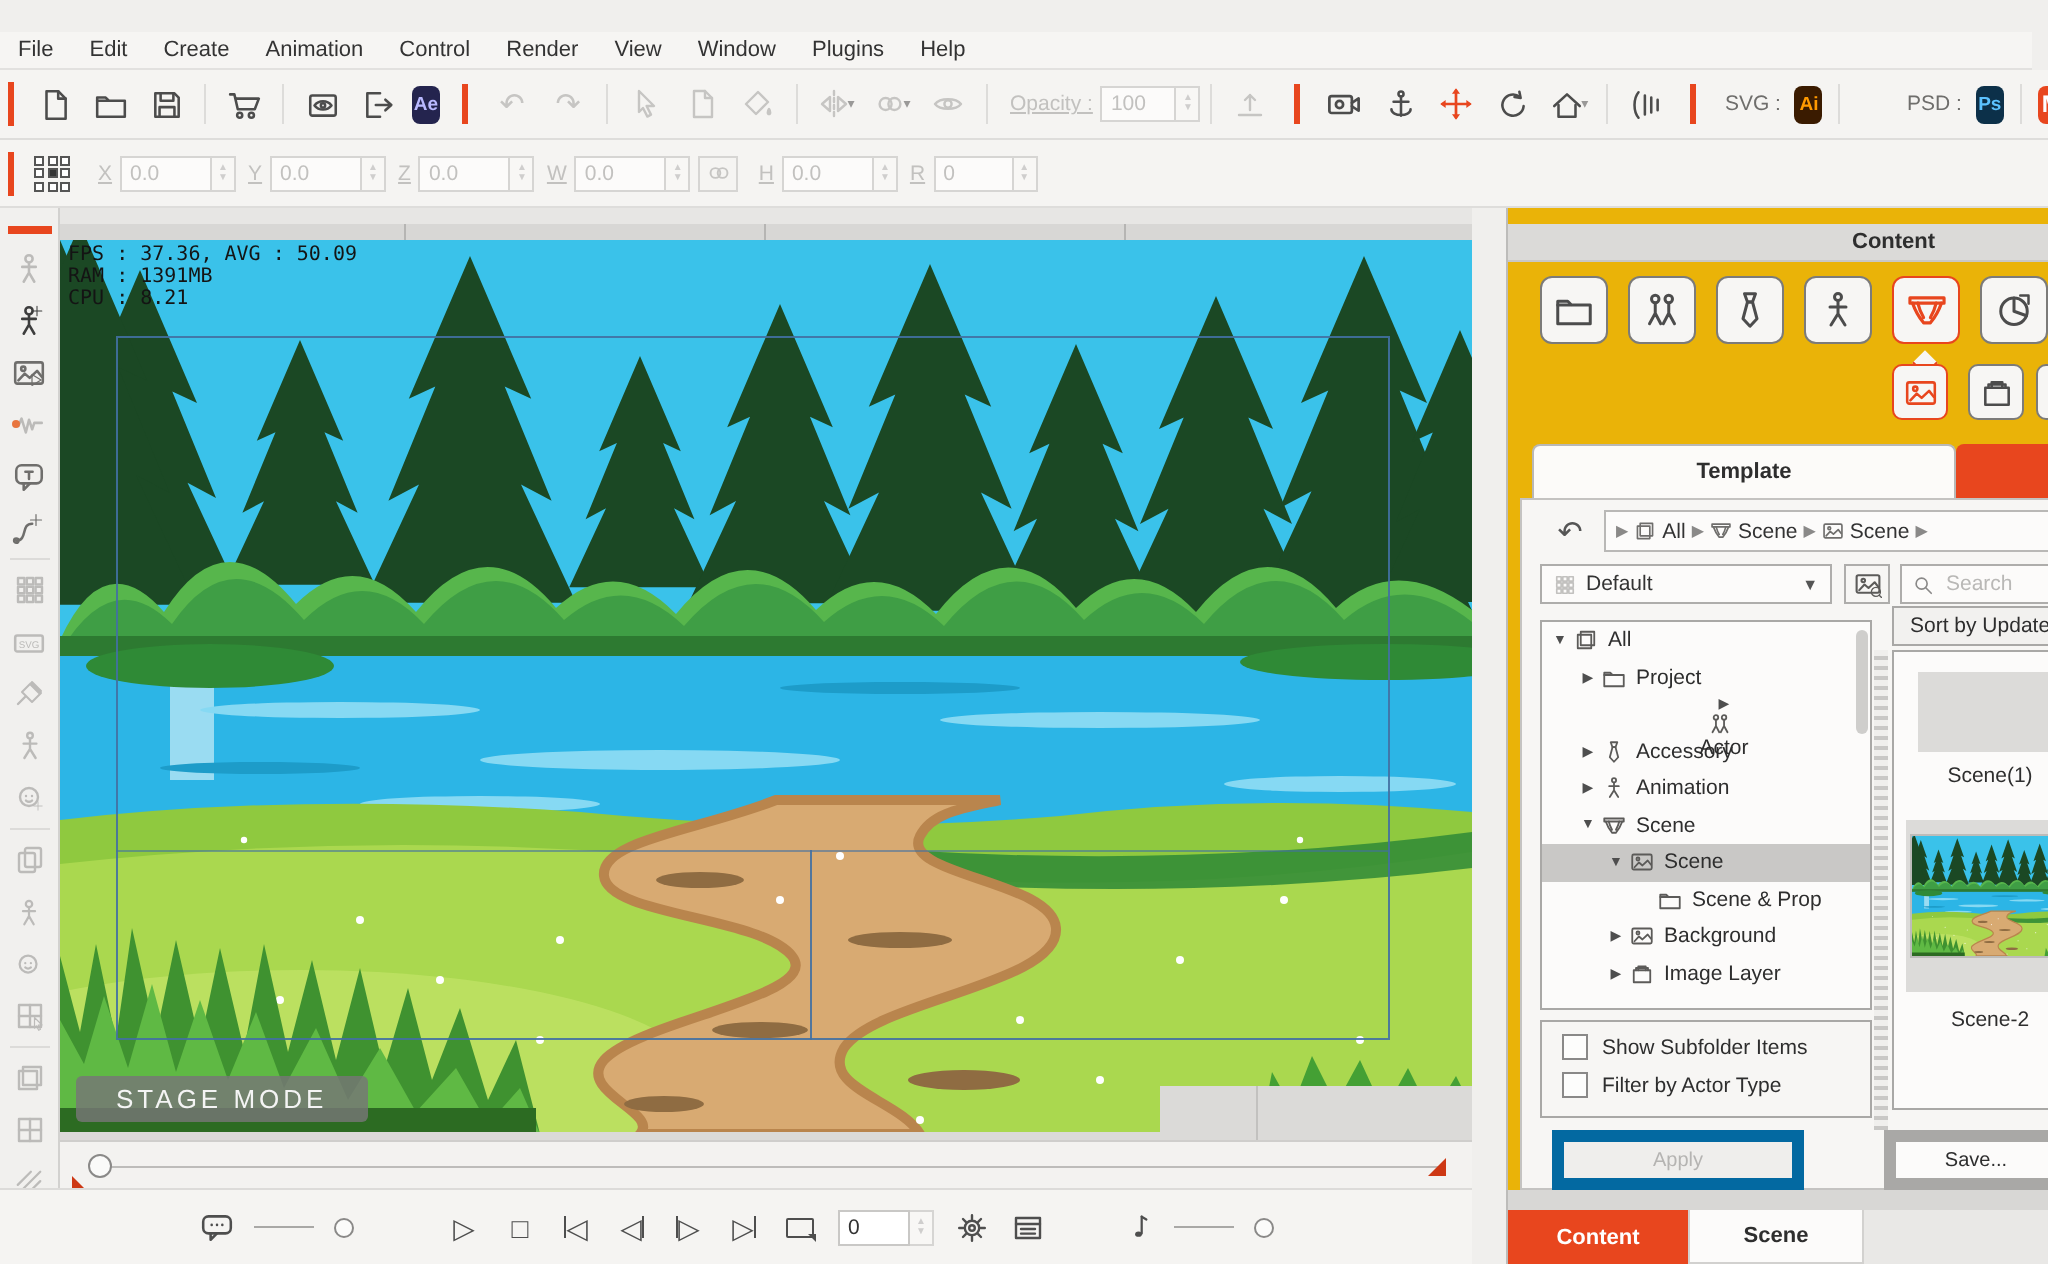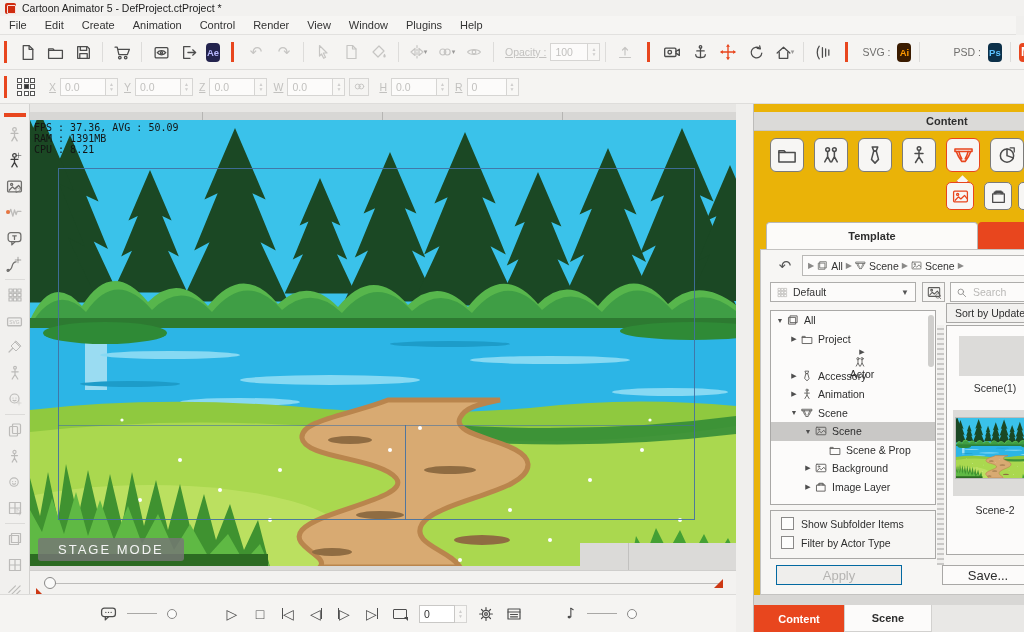--- a/index.html
+++ b/index.html
@@ -118,21 +118,21 @@
   .thumblabel{font-size:10.5px;color:#2e2e2e;text-align:center;}
   #thumb1{position:absolute;left:12px;top:10px;width:72px;height:40px;background:#dcdbd9;}
   #t1label{position:absolute;left:0;top:56px;width:96px;}
   #thumb2frame{position:absolute;left:6px;top:84px;width:84px;height:86px;background:#dcdbd9;}
   #thumb2img{position:absolute;left:3px;top:8px;width:78px;height:60px;outline:1px solid #bdbcba;}
   #t2corner{position:absolute;right:3px;bottom:3px;color:#8a8988;font-size:8px;}
   #t2label{position:absolute;left:0;top:178px;width:96px;}
   #checkboxbox{position:absolute;left:16px;top:406px;width:166px;height:49px;border:1px solid #a9a8a6;background:#f7f6f4;}
   .cbrow{display:flex;align-items:center;gap:7px;margin:6px 0 0 10px;font-size:10.5px;color:#2e2e2e;}
   .cb{width:13px;height:13px;border:1px solid #8a8988;background:#fdfdfc;flex:none;}
-  .btn{position:absolute;height:20px;display:flex;align-items:center;justify-content:center;font-size:13px;border:1px solid #0369a1;}
+  .btn{position:absolute;height:30px;display:flex;align-items:center;justify-content:center;font-size:10px;border:6px solid #0369a1;}
   #applyBtn{left:22px;top:461px;width:126px;background:#efeeec;color:#b5b4b2;}
   #saveBtn{left:188px;top:461px;width:92px;background:#fcfbfa;color:#2e2e2e;border-color:#a9a8a6;}
   #rptabstrip{position:absolute;left:0;top:491px;width:288px;height:10px;background:#d8d7d5;}
   .rtab{position:absolute;top:501px;height:27px;display:flex;align-items:center;justify-content:center;font-weight:bold;font-size:11px;}
   #rtabContent{left:0;width:90px;background:#e8461e;color:#fff;}
   #rtabScene{left:90px;width:88px;background:#fcfbfa;color:#2e2e2e;border:1px solid #d2d1cf;border-top:none;}
   #rtabrest{position:absolute;left:178px;top:501px;width:110px;height:27px;background:#e9e8e6;}
 </style>
 </head>
 <body>
@@ -387,24 +387,20 @@
     <path d="M0 447 L0 358 L10 396 L18 352 L28 400 L36 344 L48 398 L58 350 L70 402 L80 354 L92 405 L102 352 L114 406 L126 360 L138 410 L150 364 L162 415 L174 374 L186 420 L200 384 L214 430 L228 400 L240 447 Z" fill="#3f9230"></path>
     <path d="M0 447 L0 390 L12 412 L22 378 L34 414 L46 372 L58 416 L70 380 L84 420 L98 386 L112 424 L128 394 L144 430 L160 404 L178 436 L198 414 L214 442 L230 424 L240 447 Z" fill="#5fb944"></path>
     <rect x="0" y="434" width="238" height="13" fill="#2c6b22"></rect>
     <path d="M600 447 L606 416 L616 434 L626 408 L638 432 L650 410 L662 436 L674 414 L686 438 L698 418 L706 434 L706 447 Z" fill="#44a034"></path>
   </symbol>
 </defs>
 </svg>
 
 <div id="app">
 
-  <div id="titlebar" class="abs">
-    <span id="appicon"></span>
-    <span id="titletext">Cartoon Animator 5 - DefProject.ctProject *</span>
-  </div>
 
   <div id="menubar" class="abs">
     <span>File</span>
     <span>Edit</span>
     <span>Create</span>
     <span>Animation</span>
     <span>Control</span>
     <span>Render</span>
     <span>View</span>
     <span>Window</span>

